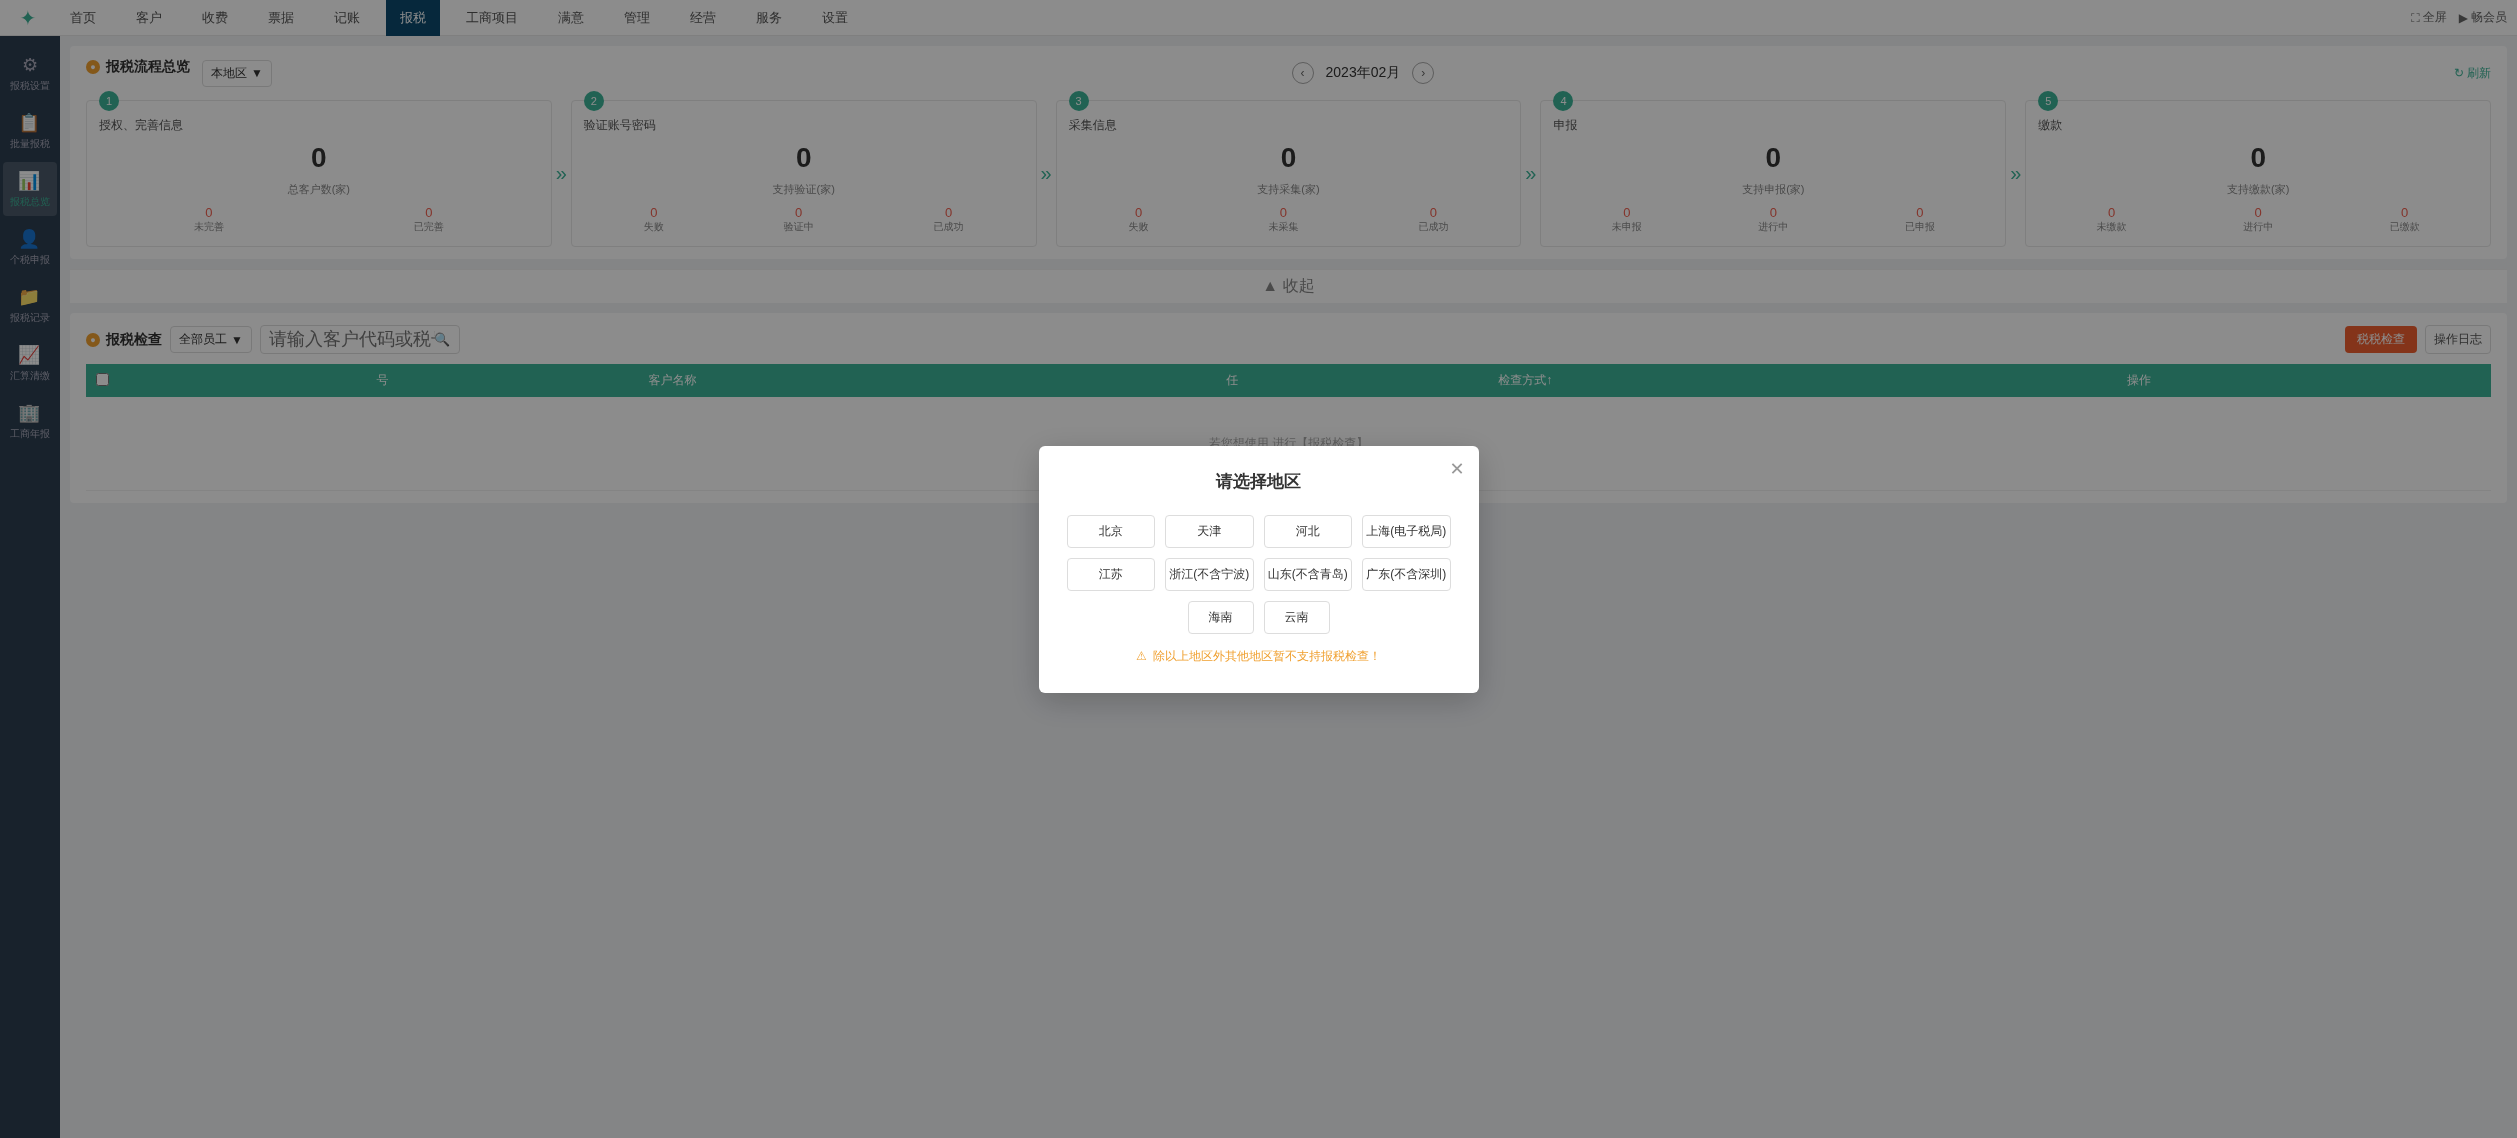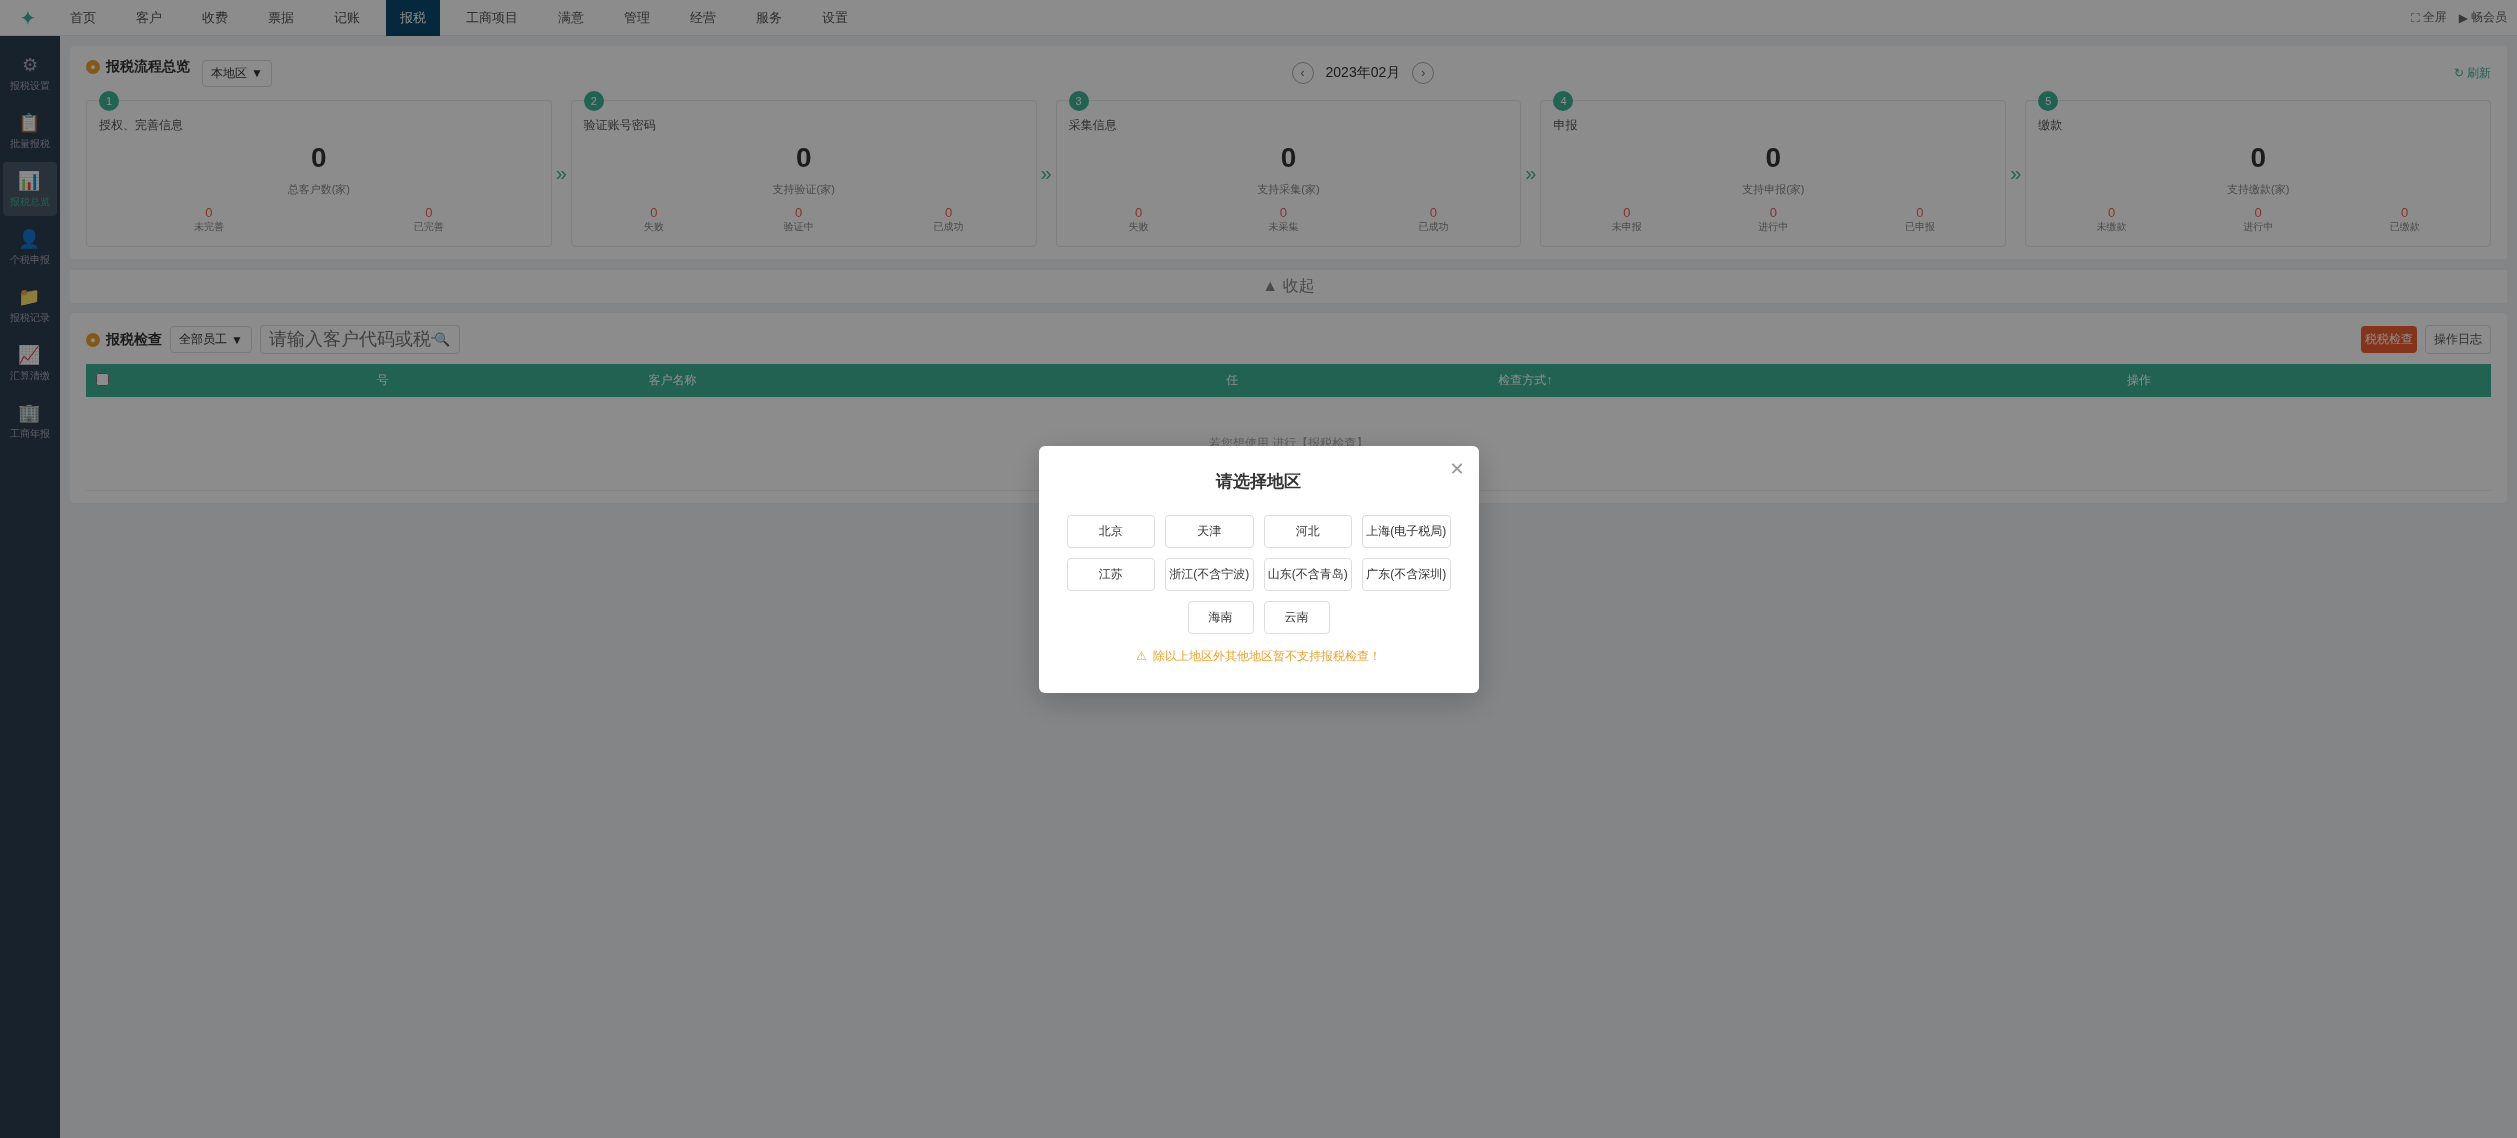--- a/index.html
+++ b/index.html
@@ -226,21 +226,21 @@
       flex: 0 0 200px;
     }
     .search-input {
       border: none; outline: none; font-size: 18px; width: 100%; background: transparent;
     }
     .btn-primary {
       background: #f06030;
       color: #fff;
       border: none;
       border-radius: 4px;
-      padding: 5px 4px;
+      padding: 5px 12px;
       font-size: 12px;
       cursor: pointer;
       margin-left: 48px;
     }
     .btn-secondary {
       background: #fff;
       color: #555;
       border: 1px solid #ddd;
       border-radius: 4px;
       padding: 5px 8px;

